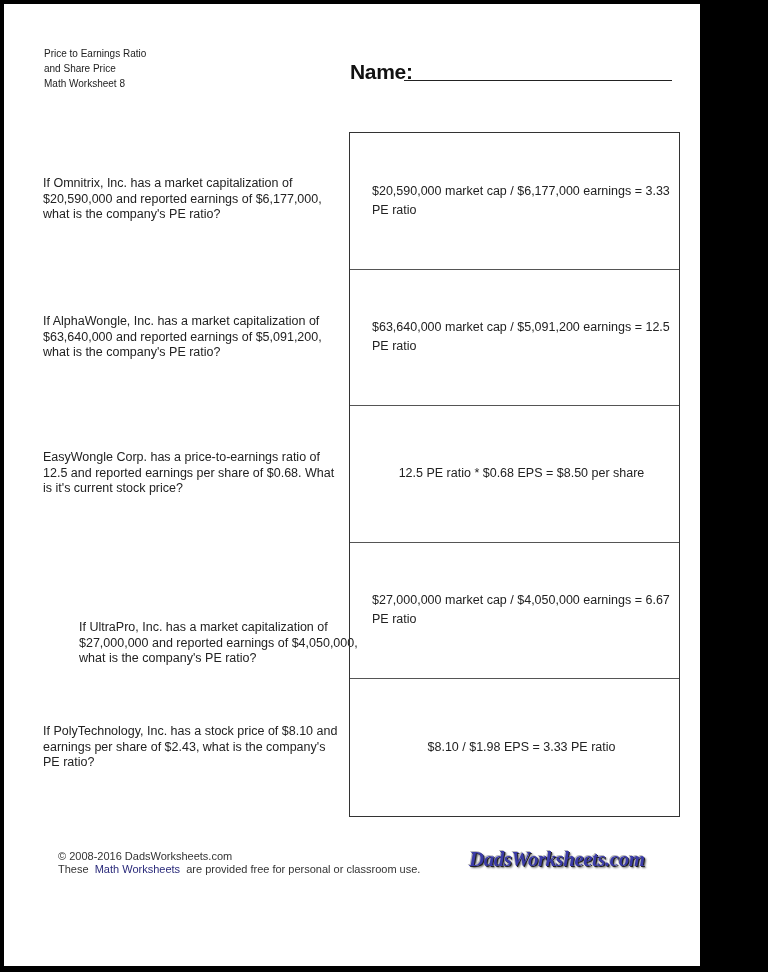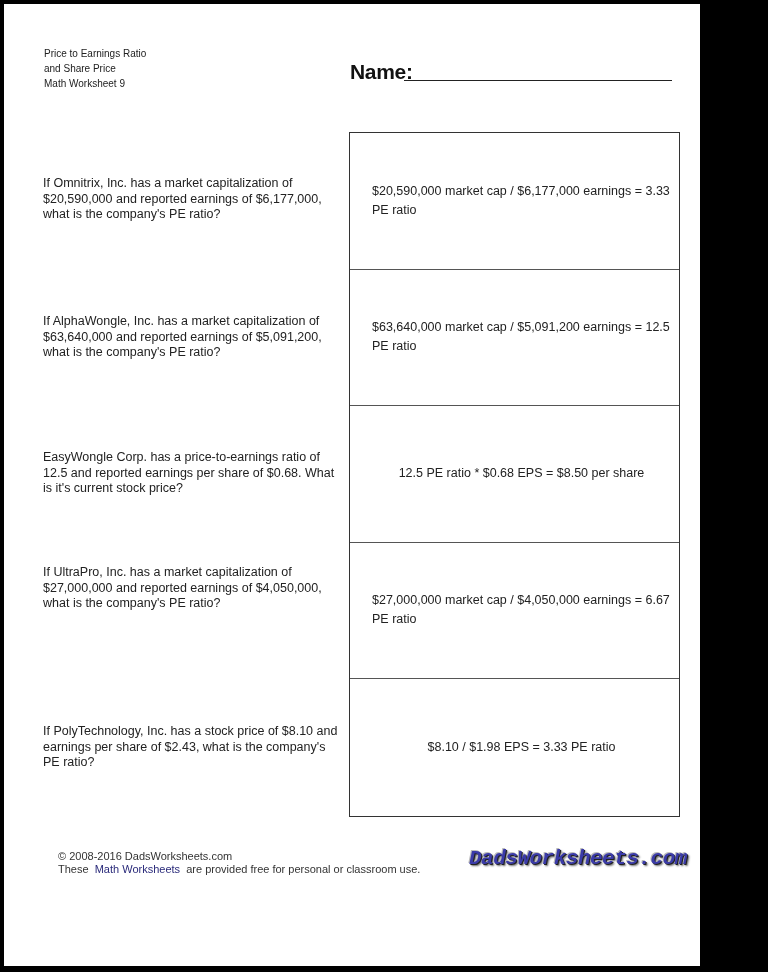--- a/index.html
+++ b/index.html
@@ -7,39 +7,39 @@
   .page { position:absolute; left:4px; top:4px; width:696px; height:962px; background:#fff; }
   .title-block { position:absolute; left:40px; top:42px; font-size:10px; line-height:15px; color:#222; }
   .name-label { position:absolute; left:346px; top:56px; font-size:21px; font-weight:bold; color:#111; font-family:Liberation Sans, sans-serif; letter-spacing:-0.3px; }
   .name-line { position:absolute; left:400px; top:76px; width:268px; border-bottom:1.5px solid #222; }
   .answers { position:absolute; left:345px; top:128px; width:331px; border:1.5px solid #333; box-sizing:border-box; }
   .answer-cell { height:136.5px; border-bottom:1.5px solid #555; box-sizing:border-box; display:flex; align-items:center; padding-left:22px; padding-right:8px; font-size:12.5px; line-height:19px; color:#222;justify-content:center; }
   .answer-cell:last-child { border-bottom:none; }
   .question { position:absolute; left:39px; width:300px; font-size:12.5px; line-height:15.5px; color:#222; }
   .footer { position:absolute; left:54px; top:846px; font-size:11px; line-height:13px; color:#333; }
   .footer .link { color:#2a2a7a; font-weight:normal; }
-  .logo { position:absolute; left:465px; top:843px; font-family:Liberation Mono, monospace; font-style:italic; font-weight:bold; font-size:21px; color:#3b3ba8; text-shadow:1px 1px 0 #222, -1px -1px 0 #bbb, 2px 2px 2px #666; letter-spacing:-0.5px; }
+  .logo { position:absolute; left:465px; top:843px; font-family:Liberation Serif, serif; font-style:italic; font-weight:bold; font-size:21px; color:#3b3ba8; text-shadow:1px 1px 0 #222, -1px -1px 0 #bbb, 2px 2px 2px #666; letter-spacing:-0.5px; }
 </style>
 </head>
 <body>
 
 <div class="page">
   <div class="title-block">
     <div>Price to Earnings Ratio</div>
     <div>and Share Price</div>
-    <div>Math Worksheet 9</div>
+    <div>Math Worksheet 8</div>
   </div>
 
   <div class="name-label">Name:</div>
   <div class="name-line"></div>
 
   <div class="question" style="top:172px;">If Omnitrix, Inc. has a market capitalization of $20,590,000 and reported earnings of $6,177,000, what is the company's PE ratio?</div>
   <div class="question" style="top:310px;">If AlphaWongle, Inc. has a market capitalization of $63,640,000 and reported earnings of $5,091,200, what is the company's PE ratio?</div>
   <div class="question" style="top:446px;">EasyWongle Corp. has a price-to-earnings ratio of 12.5 and reported earnings per share of $0.68. What is it's current stock price?</div>
-  <div class="question" style="top:561px;">If UltraPro, Inc. has a market capitalization of $27,000,000 and reported earnings of $4,050,000, what is the company's PE ratio?</div>
+  <div class="question" style="top:616px;margin-left:36px;">If UltraPro, Inc. has a market capitalization of $27,000,000 and reported earnings of $4,050,000, what is the company's PE ratio?</div>
   <div class="question" style="top:720px;">If PolyTechnology, Inc. has a stock price of $8.10 and earnings per share of $2.43, what is the company's PE ratio?</div>
 
   <div class="answers">
     <div class="answer-cell">
         <span>$20,590,000 market cap / $6,177,000 earnings = 3.33 PE ratio</span>
       </div>
     <div class="answer-cell">
         <span>$63,640,000 market cap / $5,091,200 earnings = 12.5 PE ratio</span>
       </div>
     <div class="answer-cell">

